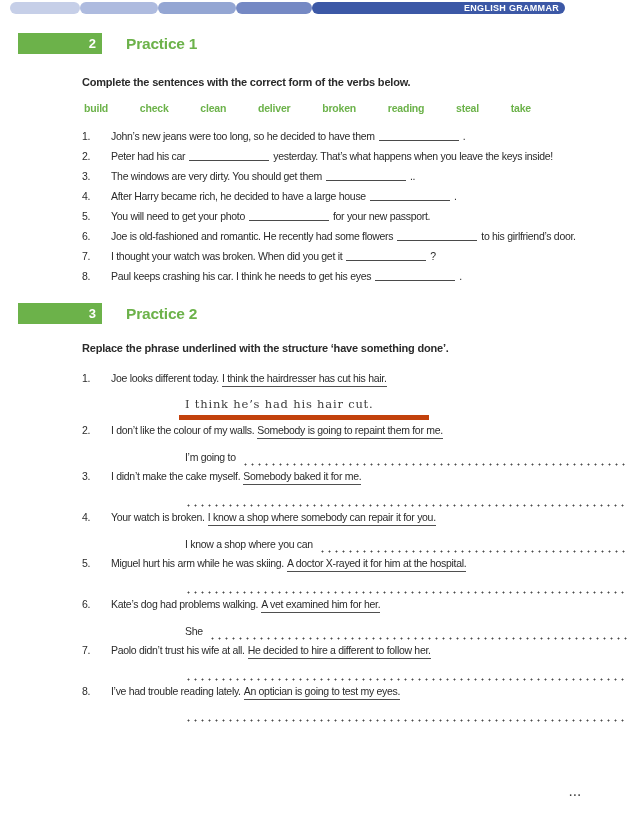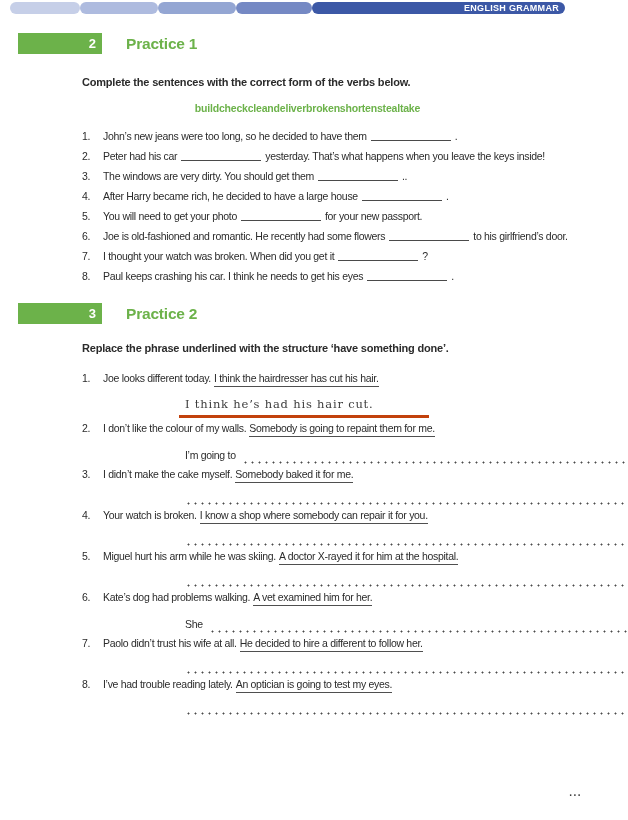--- a/index.html
+++ b/index.html
@@ -26,45 +26,45 @@
   .section-title {
     color:var(--green,#6cb24a); font-weight:bold; font-size:15.5px;
     margin-left:24px; letter-spacing:-0.2px;
   }
   
   .content { padding-top:33px; }
   .instruction {
     margin:22px 0 0 82px; font-size:11px; font-weight:bold; letter-spacing:-0.2px;
   }
   .word-bank {
-    margin:14px 0 0 84px; width:447px; display:flex; justify-content:center;
+    margin:14px 0 0 84px; width:447px; display:flex; justify-content:space-between;
   }
   .word-bank span { color:var(--green,#6cb24a); font-weight:bold; font-size:10.5px; letter-spacing:-0.2px; }
   .list { margin:12px 0 0 82px; width:521px; font-size:10.5px; letter-spacing:-0.3px; }
   .li { display:flex; line-height:20px; }
   .num { width:21px; flex:0 0 21px; }
-  .txt { flex:1; }
+  .txt { flex:1;margin-left:8px; }
   .blank {
     display:inline-block; width:80px; height:10px;
     border-bottom:1px solid #4a4a4a; margin:0 4px -1px 4px;
   }
   
   .und { border-bottom:1px solid #4f4f4f; padding-bottom:1.5px; margin-left:3px;text-align:right; }
   .ans-row { display:flex; align-items:flex-end; margin:8px 0 0 103px; width:457px; line-height:18px; font-size:10.5px; letter-spacing:-0.3px; }
   .pfx { white-space:nowrap; margin-right:6px;text-align:right; }
   .pfx:empty { margin-right:0; }
   .dots {
     flex:1; height:13px;
     background-image:radial-gradient(circle, #4a4a4a 0.9px, transparent 1.1px);
     background-size:7px 3px; background-repeat:repeat-x; background-position:0 bottom;
   }
   .ans-written {
     margin:9px 0 0 97px; display:inline-block;
     font-family:"DejaVu Serif", serif; font-size:11.5px; letter-spacing:0.8px; color:#3d3d3d;
-    border-bottom:3px solid #c2410c; padding:0 55px 3px 6px; line-height:15px;
+    border-bottom:5px solid #c2410c; padding:0 55px 3px 6px; line-height:15px;
   }
   .p2 .li { margin-top:0; }
   .spacer-p2header { margin-top:17px; }
   .p2-instruction { margin-top:18px; }
   .p2-list { margin-top:14px; }
   .p2-item { margin-top:1px; }
   
   .ellipsis {
     position:absolute; right:46px; bottom:22px;
     font-size:10px; font-weight:bold; color:#3f3f3f; letter-spacing:1.5px;
@@ -91,21 +91,21 @@
     </div>
 
     <div class="instruction">Complete the sentences with the correct form of the verbs below.</div>
 
     <div class="word-bank">
       <span>build</span>
       <span>check</span>
       <span>clean</span>
       <span>deliver</span>
       <span>broken</span>
-      <span>shorten</span>
+      <span>reading</span>
       <span>steal</span>
       <span>take</span>
     </div>
 
     <div class="list">
       <div class="li">
         <span class="num">1.</span>
         <span class="txt"><span>John’s new jeans were too long, so he decided to have them</span><span class="blank"></span><span>.</span></span>
       </div>
       <div class="li">
@@ -171,20 +171,21 @@
       <div class="ans-row">
         <span class="pfx"></span>
           <span class="dots"></span>
       </div>
 
       <div class="li p2-item">
         <span class="num">4.</span>
         <span class="txt"><span>Your watch is broken.</span><span class="und">I know a shop where somebody can repair it for you.</span></span>
       </div>
       <div class="ans-row">
+        <span class="pfx">I know a shop where you can</span>
           <span class="dots"></span>
       </div>
 
       <div class="li p2-item">
         <span class="num">5.</span>
         <span class="txt"><span>Miguel hurt his arm while he was skiing.</span><span class="und">A doctor X-rayed it for him at the hospital.</span></span>
       </div>
       <div class="ans-row">
         <span class="pfx"></span>
           <span class="dots"></span>

